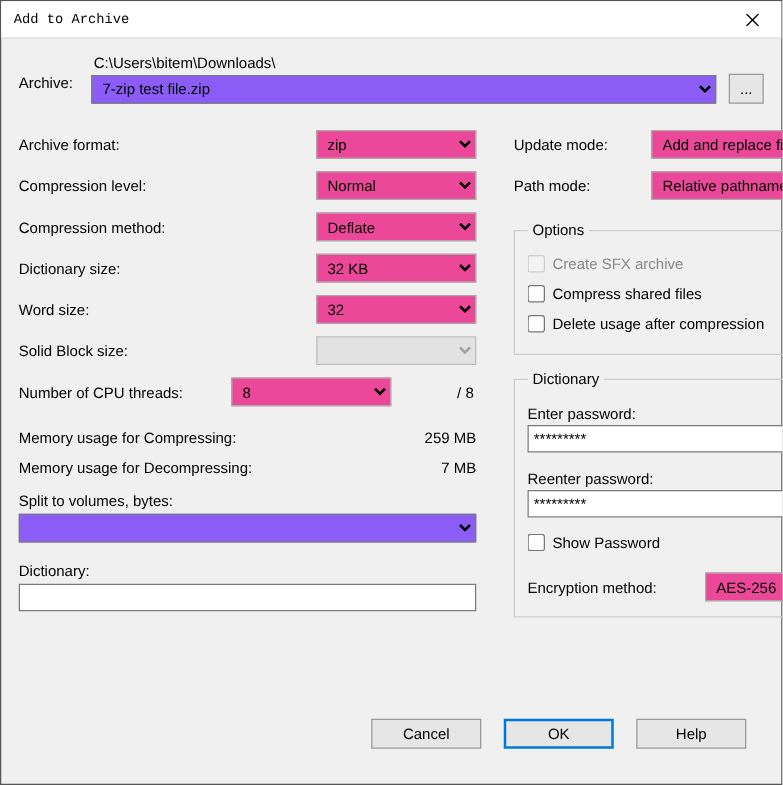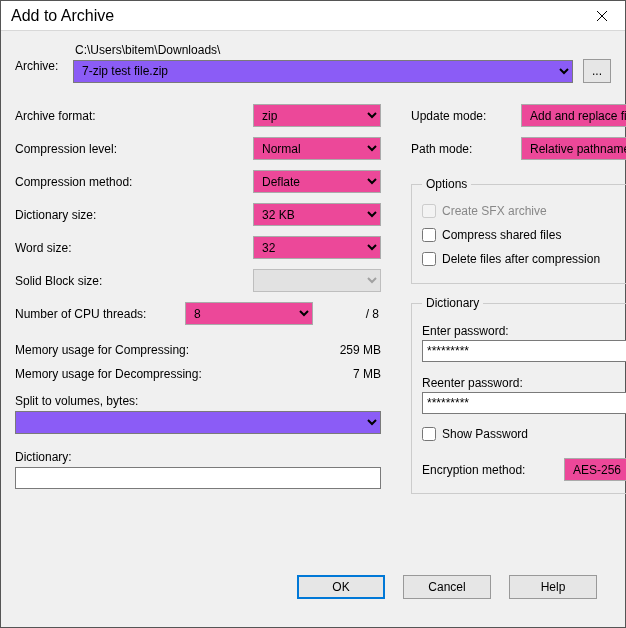--- a/index.html
+++ b/index.html
@@ -15,21 +15,21 @@
 .window { width: 626px; height: 628px; border: 1px solid #555; background: #f0f0f0; display: flex; flex-direction: column; }
 .titlebar {
   background: #fff;
   border-bottom: 1px solid #d8d8d8;
   height: 30px;
   display: flex;
   align-items: center;
   justify-content: space-between;
   padding-left: 10px;
 }
-.titlebar .title { font-size: 16px; }
+.titlebar .title { font-size: 11px; font-family: Liberation Mono, monospace; }
 .titlebar .close {
   width: 46px; height: 30px; display: flex; align-items: center; justify-content: center;
   font-size: 14px; cursor: default;
 }
 .client { padding: 12px 14px; flex: 1; display: flex; flex-direction: column; }
 .archive-row { display:flex; align-items: flex-start; margin-bottom: 16px; }
 .archive-row .lbl { width: 58px; padding-top: 16px; }
 .archive-row .rcol { flex: 1; display:flex; flex-direction:column; }
 .archive-row .path { font-size: 12px; margin-bottom: 2px; padding-left:2px;}
 .archive-name-row { display:flex; align-items:center; gap:10px; }
@@ -206,21 +206,21 @@
           <div class="chk-row disabled">
             <input type="checkbox" disabled="" style="">
             <span>Create SFX archive</span>
           </div>
           <div class="chk-row">
             <input type="checkbox" style="">
             <span>Compress shared files</span>
           </div>
           <div class="chk-row">
             <input type="checkbox" style="">
-            <span>Delete files after compression</span>
+            <span>Delete usage after compression</span>
           </div>
         </fieldset>
 
         <fieldset>
           <legend>Dictionary</legend>
           <div class="enc-label">Enter password:</div>
           <input type="text" class="enc-input" value="*********" style="">
           <div class="spacer"></div>
           <div class="enc-label">Reenter password:</div>
           <input type="text" class="enc-input" value="*********" style="">
@@ -231,24 +231,24 @@
           </div>
           <div class="enc-method">
             <span>Encryption method:</span>
             <select><option>AES-256</option></select>
           </div>
         </fieldset>
       </div>
     </div>
 
     <div class="footer">
+      <div class="btn">
+          <span>Cancel</span>
+        </div>
       <div class="btn primary">
           <span>OK</span>
         </div>
       <div class="btn">
-          <span>Cancel</span>
-        </div>
-      <div class="btn">
           <span>Help</span>
         </div>
     </div>
   </div>
 </div>
 
 </body></html>

